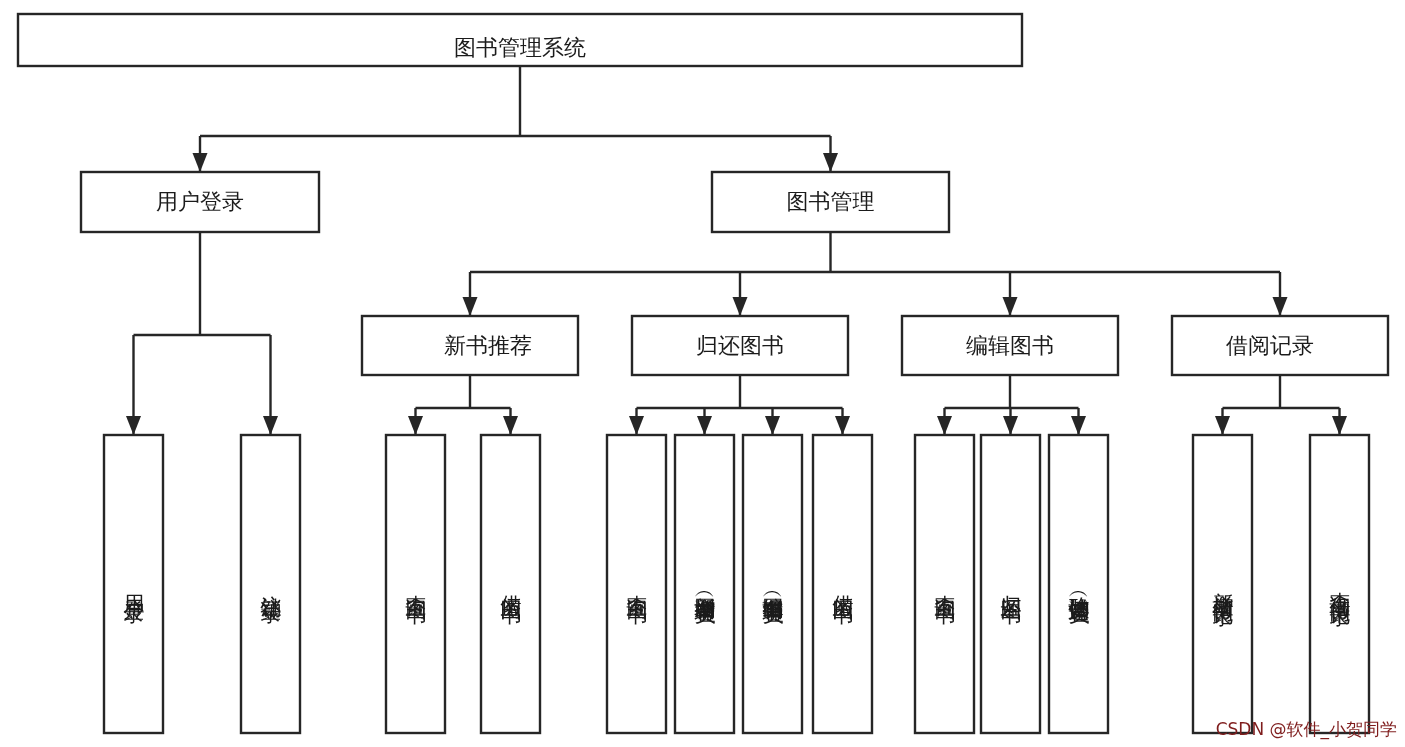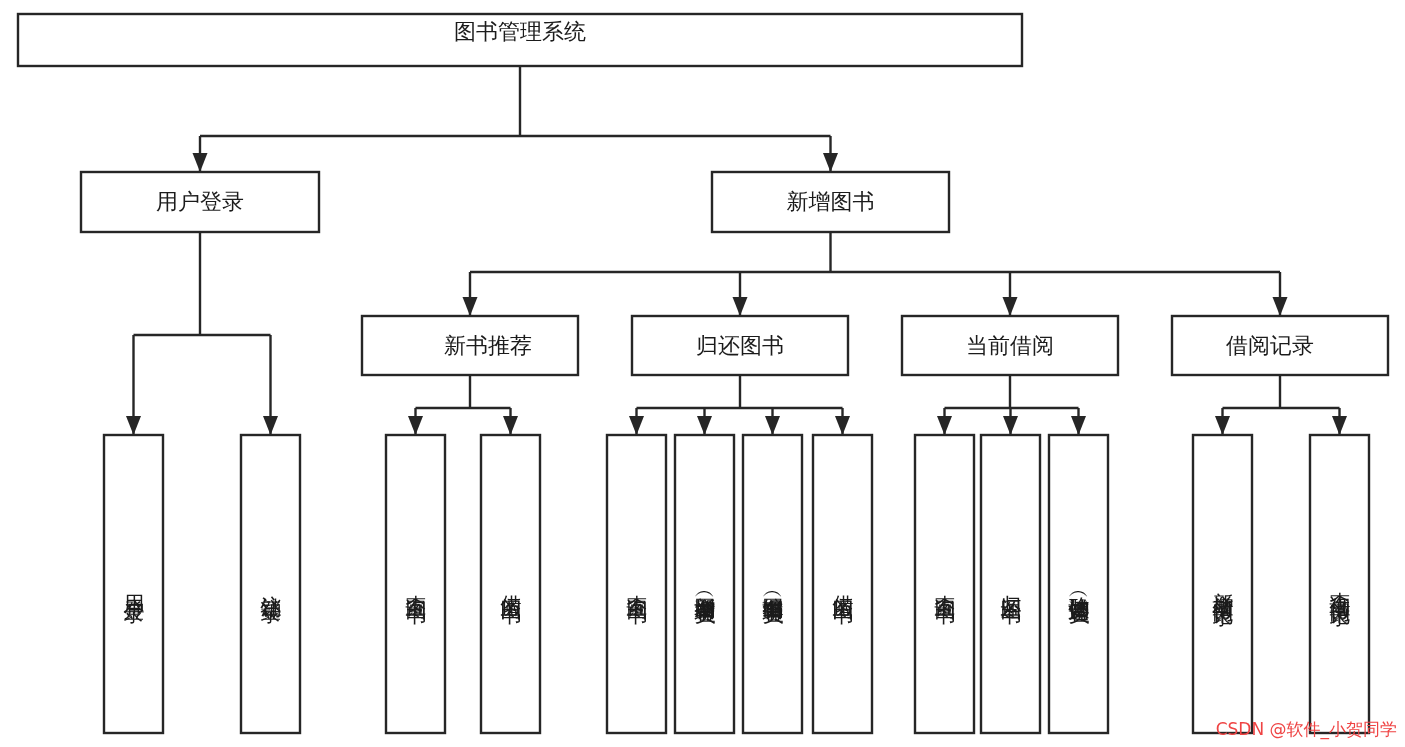--- a/index.html
+++ b/index.html
@@ -70,21 +70,21 @@
     font-size: 22px;
     color: #1b1b1b;
     white-space: nowrap;
   }
   #watermark {
     position: absolute;
     right: 8px;
     bottom: 6px;
     font-family: "DejaVu Sans", "Liberation Sans", sans-serif;
     font-size: 17px;
-    color: #ef4444;
+    color: #7f1d1d;
     white-space: nowrap;
     pointer-events: none;
   }
 </style>
 </head>
 <body>
 
 <div id="diagram-root">
 
   <svg class="flow" viewBox="0 0 1405 747">
@@ -160,37 +160,37 @@
         <rect x="813" y="435" width="59" height="298" class="node-rect"></rect>
         <rect x="915" y="435" width="59" height="298" class="node-rect"></rect>
         <rect x="981" y="435" width="59" height="298" class="node-rect"></rect>
         <rect x="1049" y="435" width="59" height="298" class="node-rect"></rect>
         <rect x="1193" y="435" width="59" height="298" class="node-rect"></rect>
         <rect x="1310" y="435" width="59" height="298" class="node-rect"></rect>
       </g>
   </svg>
 
   <div id="labels-layer">
-      <div class="hlabel-wrap" style="left: 18px; top: 6px; width: 1004px; height: 52px;">
+      <div class="hlabel-wrap" style="left: 18px; top: 22px; width: 1004px; height: 52px;">
         <span class="hlabel-text">图书管理系统</span>
       </div>
       <div class="hlabel-wrap" style="left: 81px; top: 172px; width: 238px; height: 60px;">
         <span class="hlabel-text">用户登录</span>
       </div>
       <div class="hlabel-wrap" style="left: 712px; top: 172px; width: 237px; height: 60px;">
-        <span class="hlabel-text">新增图书</span>
+        <span class="hlabel-text">图书管理</span>
       </div>
       <div class="hlabel-wrap" style="left: 362px; top: 316px; width: 216px; height: 59px; margin-left: 18px;">
         <span class="hlabel-text">新书推荐</span>
       </div>
       <div class="hlabel-wrap" style="left: 632px; top: 316px; width: 216px; height: 59px;">
         <span class="hlabel-text">归还图书</span>
       </div>
       <div class="hlabel-wrap" style="left: 902px; top: 316px; width: 216px; height: 59px;">
-        <span class="hlabel-text">当前借阅</span>
+        <span class="hlabel-text">编辑图书</span>
       </div>
       <div class="hlabel-wrap" style="left: 1152px; top: 316px; width: 236px; height: 59px;">
         <span class="hlabel-text">借阅记录</span>
       </div>
       <div class="vlabel-wrap" style="left: 104px; top: 435px; width: 59px; height: 298px;">
         <span class="vlabel-text">用户登录</span>
       </div>
       <div class="vlabel-wrap" style="left: 241px; top: 435px; width: 59px; height: 298px;">
         <span class="vlabel-text">注销登录</span>
       </div>

